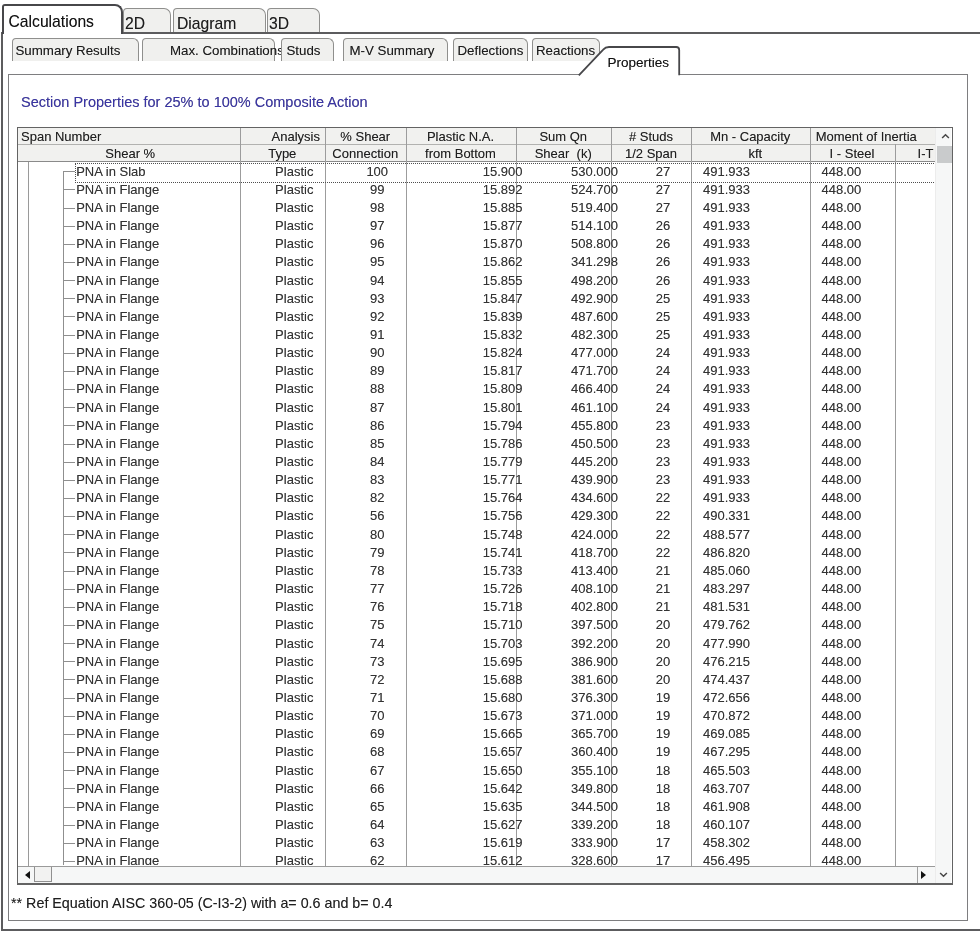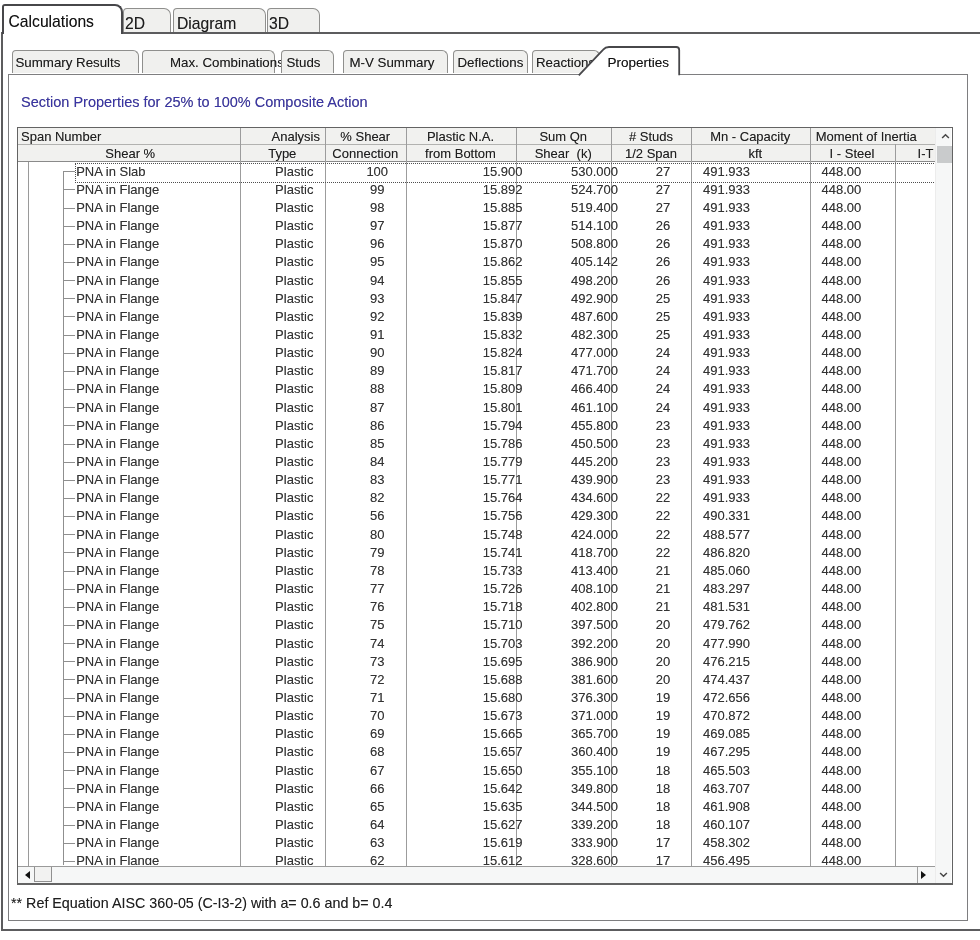--- a/index.html
+++ b/index.html
@@ -17,21 +17,21 @@
   line-height:30.5px; white-space:nowrap; }
 #tabCalc { position:absolute; left:2px; top:4px; width:120.5px; height:30px; background:#fff;
   border:2px solid #47474a; border-bottom:none; border-radius:3px 8px 0 0; z-index:5;
   font-size:15.7px; color:#111; line-height:32.5px; }
 
 
 #innerpage { position:absolute; left:8px; top:73.5px; width:960px; height:847.5px;
   border:1.6px solid #7e7e80; background:#fff; }
 
 .tab2 { position:absolute; background:#f0f0ee; border:1.4px solid #8f8f8d; border-bottom:none;
-  border-radius:4px 6px 0 0; top:50px; height:23px; font-size:13.3px; color:#1c1c1c;
+  border-radius:4px 6px 0 0; top:38px; height:23px; font-size:13.3px; color:#1c1c1c;
   line-height:24.5px; white-space:nowrap; }
 
 #heading { position:absolute; left:21px; top:94px; font-size:14.5px; color:#3a35a5; }
 
 
 #grid { position:absolute; left:17.0px; top:127.0px; width:936.0px; height:757.5px;
   border:1.5px solid #636363; border-bottom-width:2px; background:#fff; }
 #ghead { position:absolute; left:0; top:0; width:933.0px; height:33.5px;
   background:#f1f1ef; border-bottom:1px solid #8a8a8a; }
 #gheadmid { position:absolute; left:0; top:16.0px; width:933.0px; height:1px; background:#b2b2b0; }
@@ -177,21 +177,21 @@
         <span class="cn2">508.800</span>
         <span class="cs">26</span>
         <span class="cn3">491.933</span>
         <span class="cn4">448.00</span>
       </div>
 <div class="row" style="top:90.8px">
         <span class="cl">PNA in Flange</span>
         <span class="ca">Plastic</span>
         <span class="cp">95</span>
         <span class="cn1">15.862</span>
-        <span class="cn2">405.142</span>
+        <span class="cn2">341.298</span>
         <span class="cs">26</span>
         <span class="cn3">491.933</span>
         <span class="cn4">448.00</span>
       </div>
 <div class="row" style="top:108.9px">
         <span class="cl">PNA in Flange</span>
         <span class="ca">Plastic</span>
         <span class="cp">94</span>
         <span class="cn1">15.855</span>
         <span class="cn2">498.200</span>

